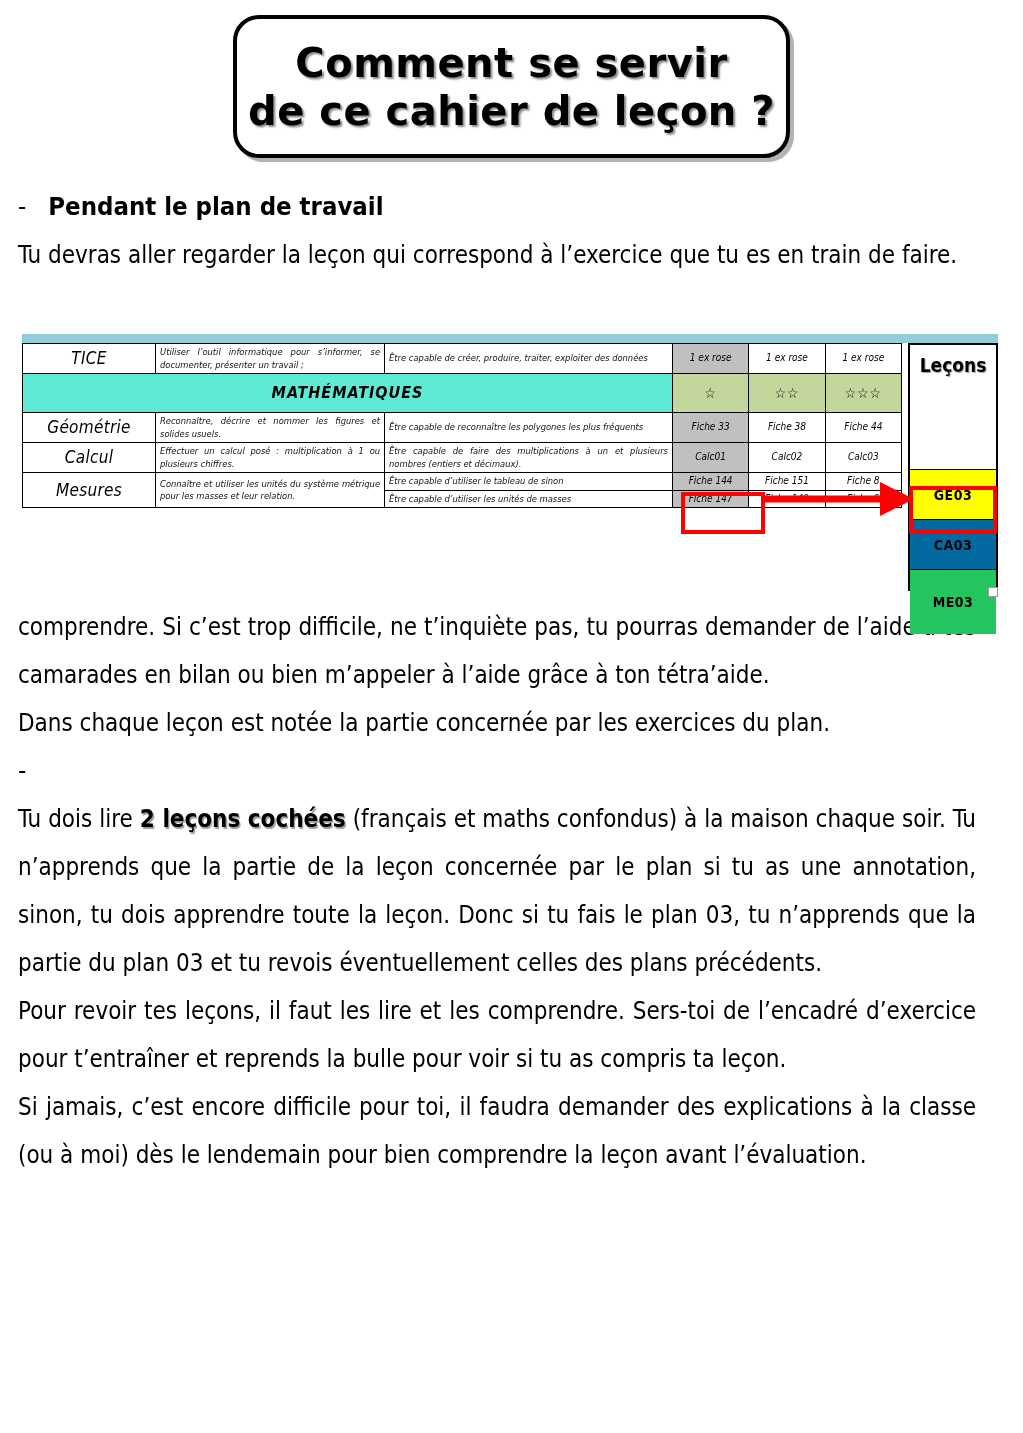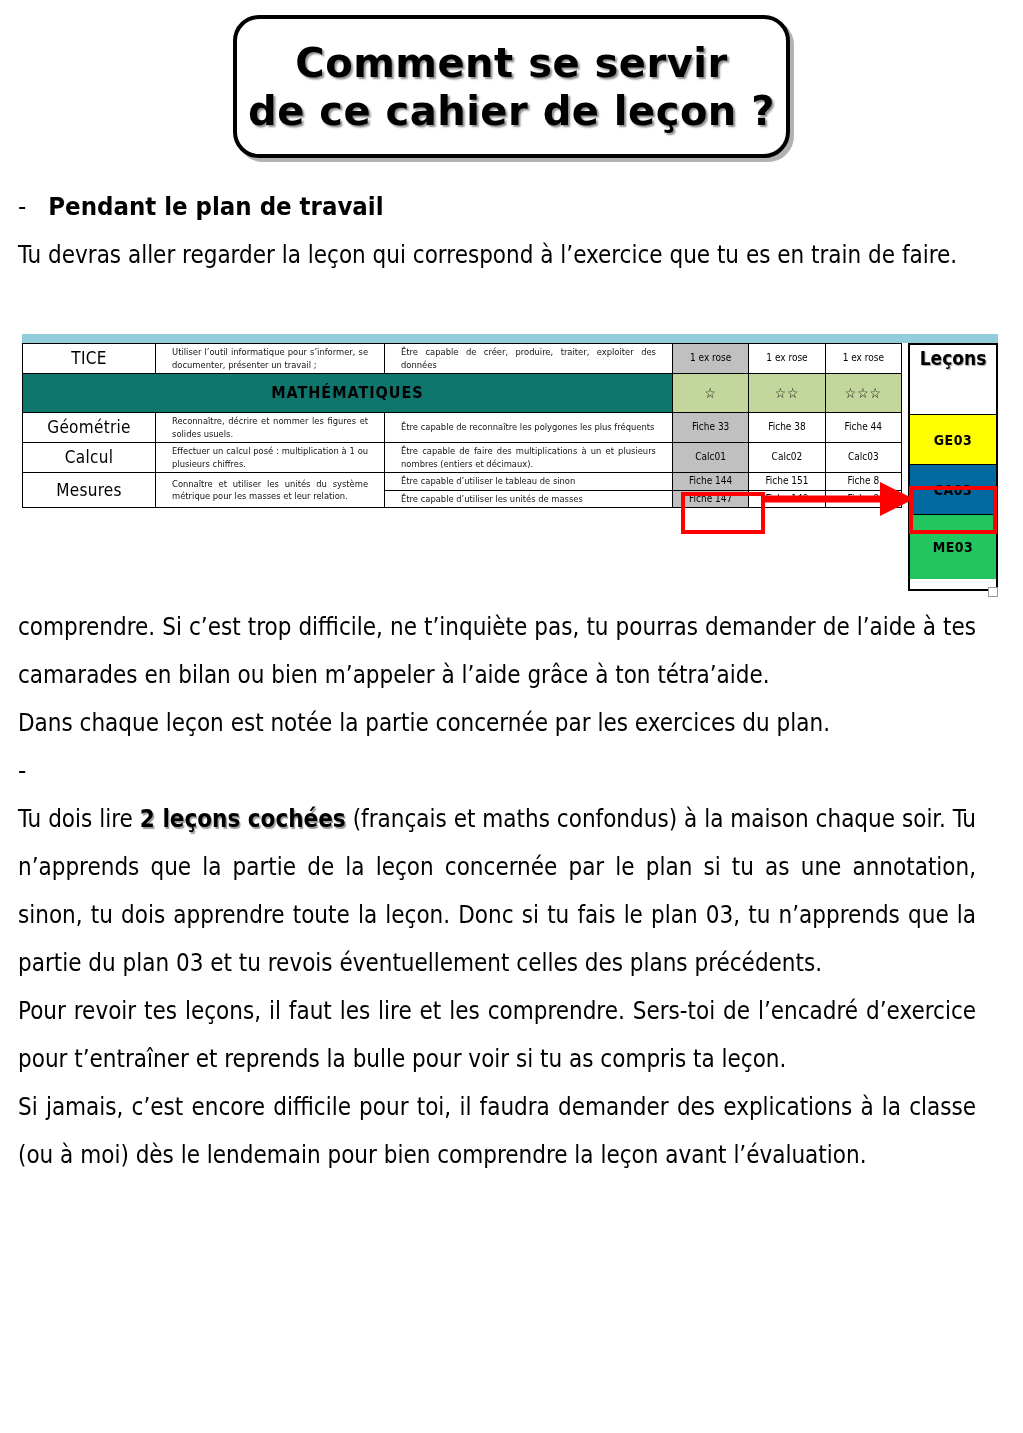--- a/index.html
+++ b/index.html
@@ -110,25 +110,26 @@
     position: absolute;
     left: 10px;
     top: 9px;
     width: 880px;
     border-collapse: collapse;
     table-layout: fixed;
     font-family: "DejaVu Sans Condensed", "Liberation Sans Narrow", "Liberation Sans", sans-serif;
   }
   .grid td {
     border: 1.3px solid #000000;
-    padding: 2px 16px;
+    padding: 2px 4px;
     vertical-align: middle;
     font-size: 9.3px;
     line-height: 12.5px;
     background: #ffffff;
+    font-style: italic;
   }
   .col-domain   { width: 122px; }
   .col-comp     { width: 210px; }
   .col-cap      { width: 264px; }
   .col-ex       { width: 70px; }
 
   td.domain {
     text-align: center;
     font-size: 17px;
     font-weight: normal;
@@ -140,21 +141,21 @@
     font-size: 9.3px;
     color: #111;
   }
   td.exercise {
     text-align: center;
     font-size: 10px;
     white-space: nowrap;
   }
   td.shaded { background: #C0C0C0; }
   td.banner {
-    background: #0f766e;
+    background: #5eead4;
     text-align: center;
     font-weight: bold;
     font-size: 16px;
     letter-spacing: 1px;
     height: 34px;
   }
   td.stars {
     background: #C3D69B;
     text-align: center;
     font-size: 14px;
@@ -166,25 +167,25 @@
     position: absolute;
     left: 896px;
     top: 9px;
     width: 90px;
     height: 248px;
     border: 2px solid #000000;
     box-sizing: border-box;
     background: #ffffff;
   }
   .lecons-head {
-    height: 69px;
+    height: 124px;
     display: flex;
     align-items: flex-start;
     justify-content: center;
-    padding-top: 2px;
+    padding-top: 9px;
     box-sizing: border-box;
     font-weight: bold;
     font-size: 19px;
     text-shadow: 1px 1px 1px rgba(0,0,0,0.35);
   }
   .lecon-cell {
     height: 50px;
     display: flex;
     align-items: center;
     justify-content: center;

